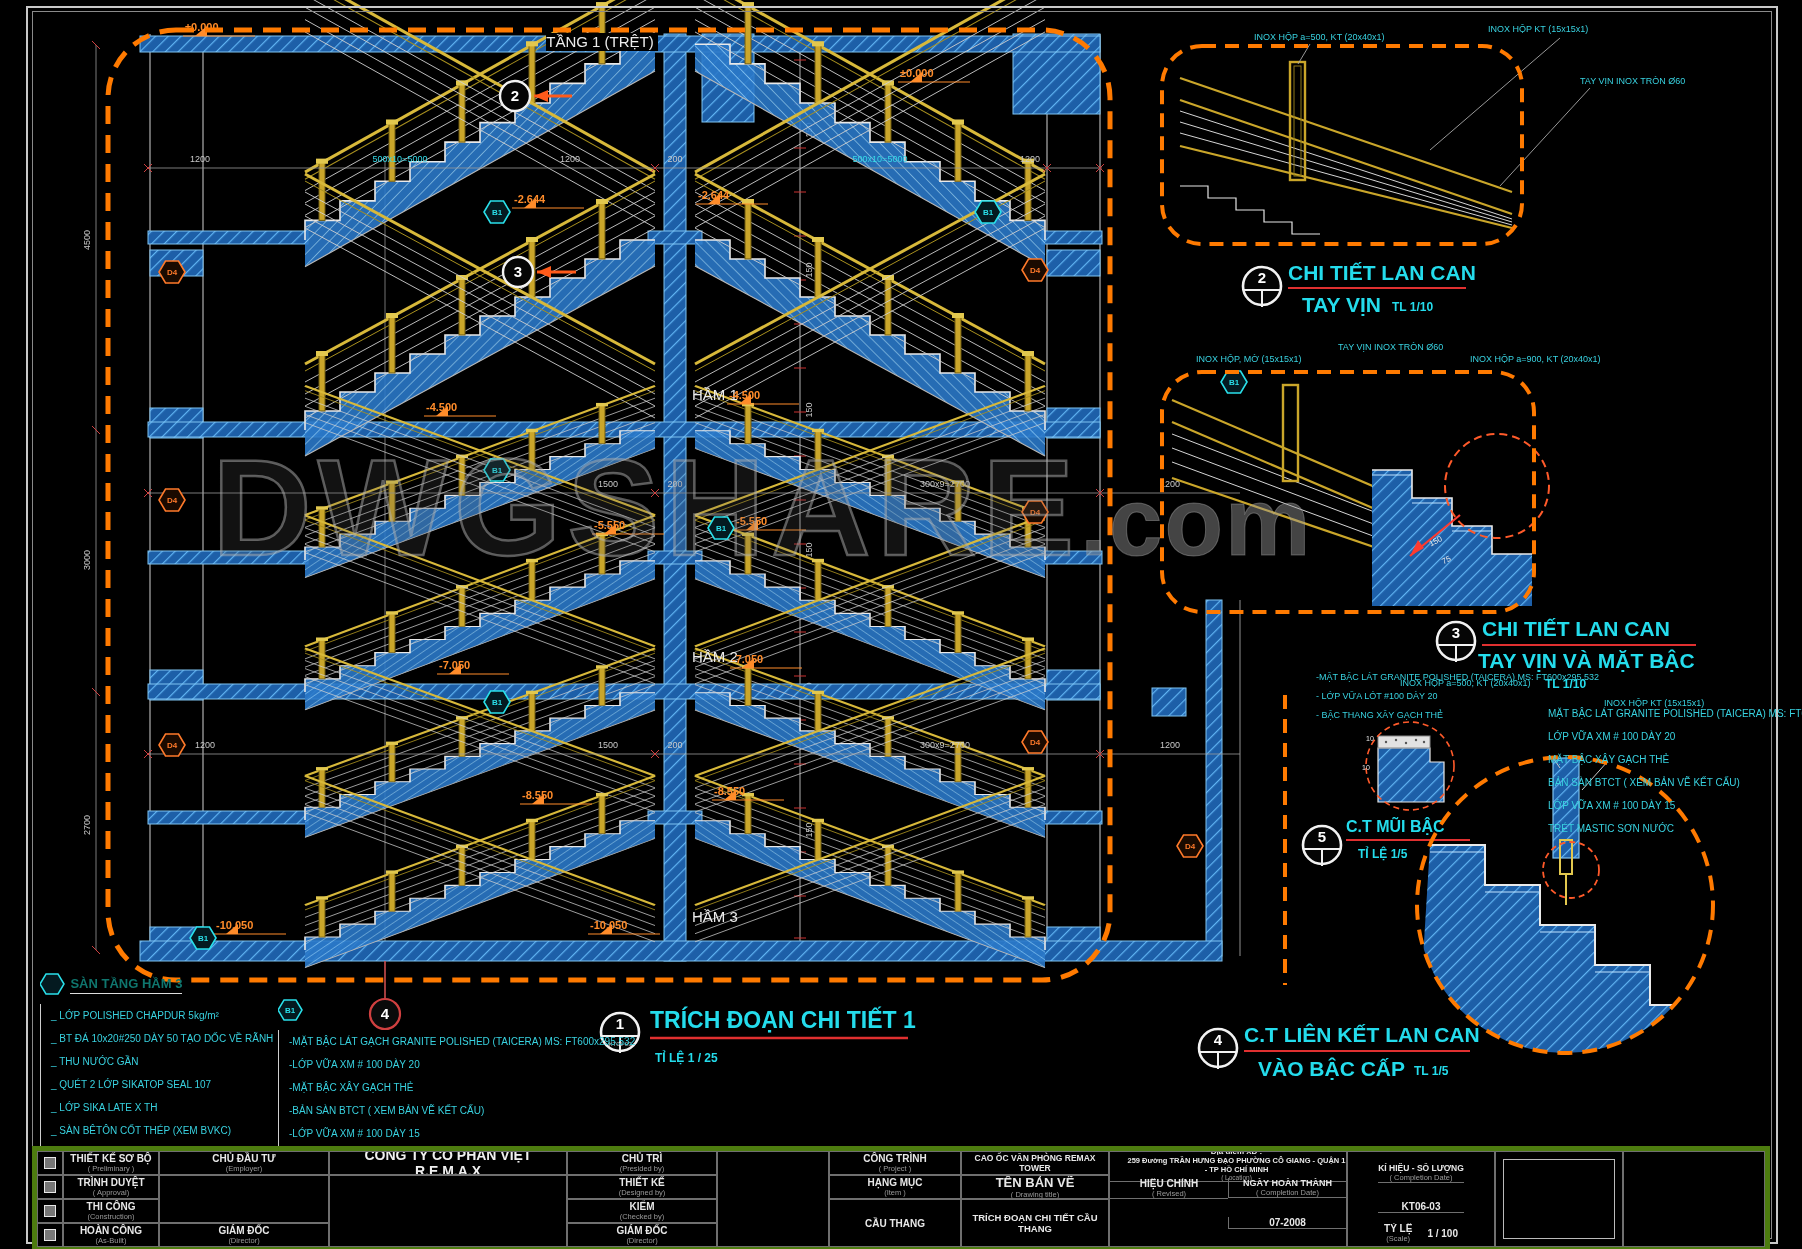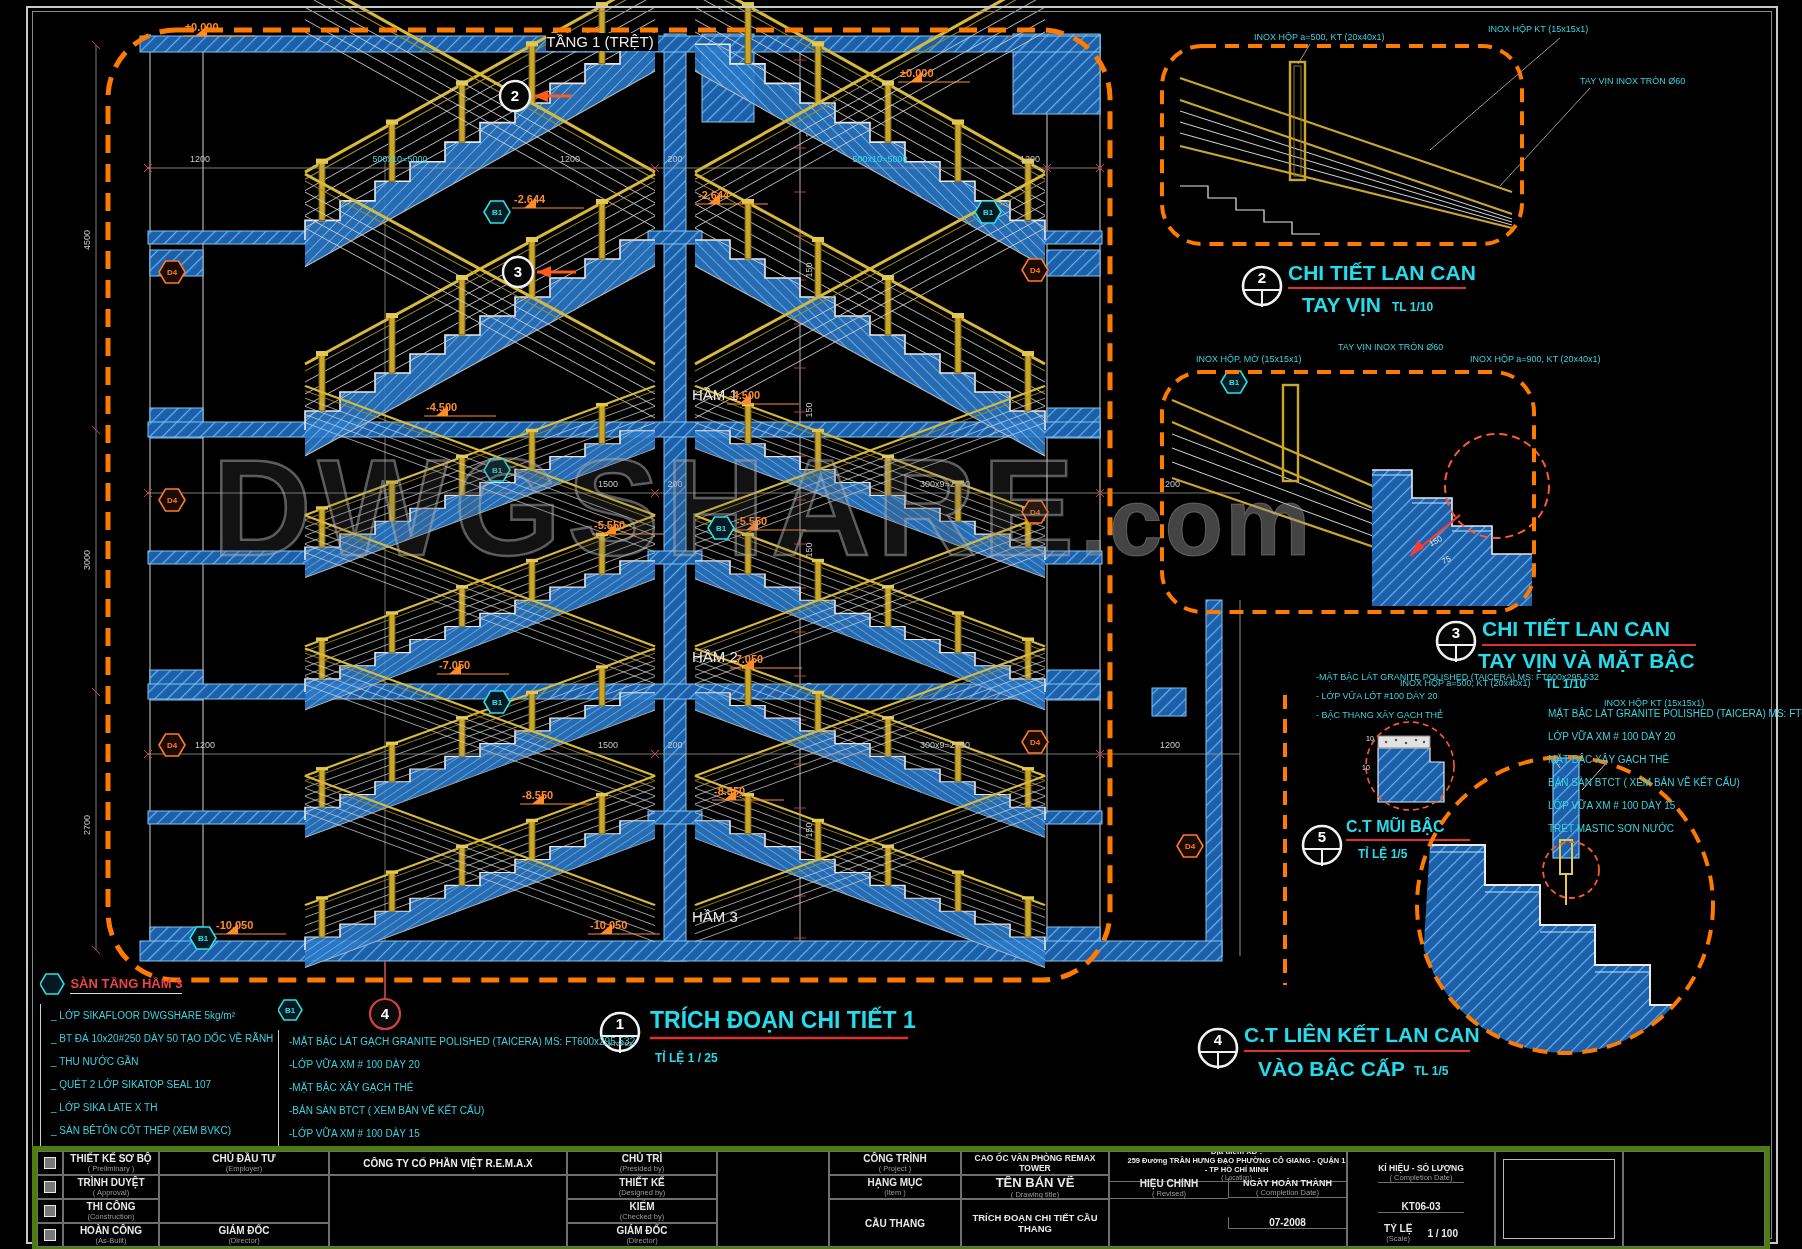--- a/index.html
+++ b/index.html
@@ -17,36 +17,36 @@
   text.hexo{fill:#ff7a2a;font-size:8px;text-anchor:middle;font-weight:bold;}
   text.ttl{fill:#24dcec;font-size:21px;font-weight:bold;}
   text.ttlm{fill:#24dcec;font-size:23px;font-weight:bold;}
   text.ttls{fill:#24dcec;font-size:16px;font-weight:bold;}
   text.scl{fill:#24dcec;font-size:12px;font-weight:bold;}
   text.note{fill:#38d2e0;font-size:9px;}
   text.bub{fill:#fff;font-size:15px;font-weight:bold;text-anchor:middle;}
   text.bubs{fill:#bbb;font-size:6px;text-anchor:middle;}
   text.cad{fill:#e8e8e8;}
   .notesbox{position:absolute;color:#38d2e0;}
-  .notesbox .hd{color:#ef4444;font-weight:bold;font-size:13px;border-bottom:1px solid #ddd;padding-bottom:2px;display:inline-block;}
+  .notesbox .hd{color:#0f766e;font-weight:bold;font-size:13px;border-bottom:1px solid #ddd;padding-bottom:2px;display:inline-block;}
   .nlist{list-style:none;margin:8px 0 0 0;padding:0 0 0 10px;border-left:1px solid #cfcfcf;}
   .nlist li{font-size:10px;line-height:23px;white-space:nowrap;}
   .nlist.u li::before{content:"_ ";}
   .wm{position:absolute;left:212px;top:438px;pointer-events:none;z-index:5;
       font-size:138px;font-weight:bold;letter-spacing:6px;line-height:1;
       color:rgba(90,90,90,0.20); -webkit-text-stroke:2.5px rgba(175,175,175,0.5); white-space:nowrap;}
   .wm .cm{font-size:96px;letter-spacing:2px;color:rgba(150,150,150,0.45);-webkit-text-stroke:1px rgba(175,175,175,0.4);}
   
   .tblock{position:absolute;left:32px;right:32px;top:1146px;height:96px;border:5px solid #4d7c0f;
           display:grid;grid-template-columns:26px 96px 170px 238px 150px 112px 132px 148px 238px 148px 128px 1fr;
           grid-template-rows:repeat(4,1fr);background:#000;}
   .tc{border:1px solid #6f6f6f;display:flex;flex-direction:column;align-items:center;justify-content:center;overflow:hidden;text-align:center;}
   .tc .vn{color:#e8e8e8;font-size:10px;font-weight:bold;white-space:nowrap;}
   .tc .en{color:#9a9a9a;font-size:7.5px;white-space:nowrap;}
-  .tc .big{color:#f0f0f0;font-size:10px;font-weight:bold;}
+  .tc .big{color:#f0f0f0;font-size:14px;font-weight:bold;}
   .tc .val{color:#e8e8e8;font-size:10px;font-weight:bold;}
   .ticon{width:10px;height:10px;border:1px solid #e8e8e8;background:#777;}
   .sub2{display:grid;grid-template-columns:1fr 1fr;grid-template-rows:24px 24px 1fr;padding:0;}
   .sub2 >.tc{border-width:0 0 1px 1px;}
   .logo{position:relative;}
   .logo .inner{position:absolute;inset:7px;border:1px solid #bbb;}
 </style>
 </head>
 <body>
 
@@ -522,21 +522,21 @@
   
   <div class="wm"><span>DWGSHARE</span><span class="cm">.com</span></div>
 
   
   <div class="notesbox" style="left:40px;top:972px;">
     <svg width="26" height="24" style="vertical-align:middle">
       <polygon points="24,12 18,2 6,2 0,12 6,22 18,22" fill="#041a20" stroke="#2ae0ea" stroke-width="1.5"></polygon>
     </svg>
     <span class="hd">SÀN TẦNG HẦM 3</span>
     <ul class="nlist u">
-        <li>LỚP SIKAFLOOR DWGSHARE 5kg/m²</li>
+        <li>LỚP POLISHED CHAPDUR 5kg/m²</li>
         <li>BT ĐÁ 10x20#250 DÀY 50 TẠO DỐC VỀ RÃNH</li>
         <li>THU NƯỚC GẦN</li>
         <li>QUÉT 2 LỚP SIKATOP SEAL 107</li>
         <li>LỚP SIKA LATE X TH</li>
         <li>SÀN BÊTÔN CỐT THÉP (XEM BVKC)</li>
         <li>LỚP MÓNG HỘP</li>
       </ul>
   </div>
 
   

